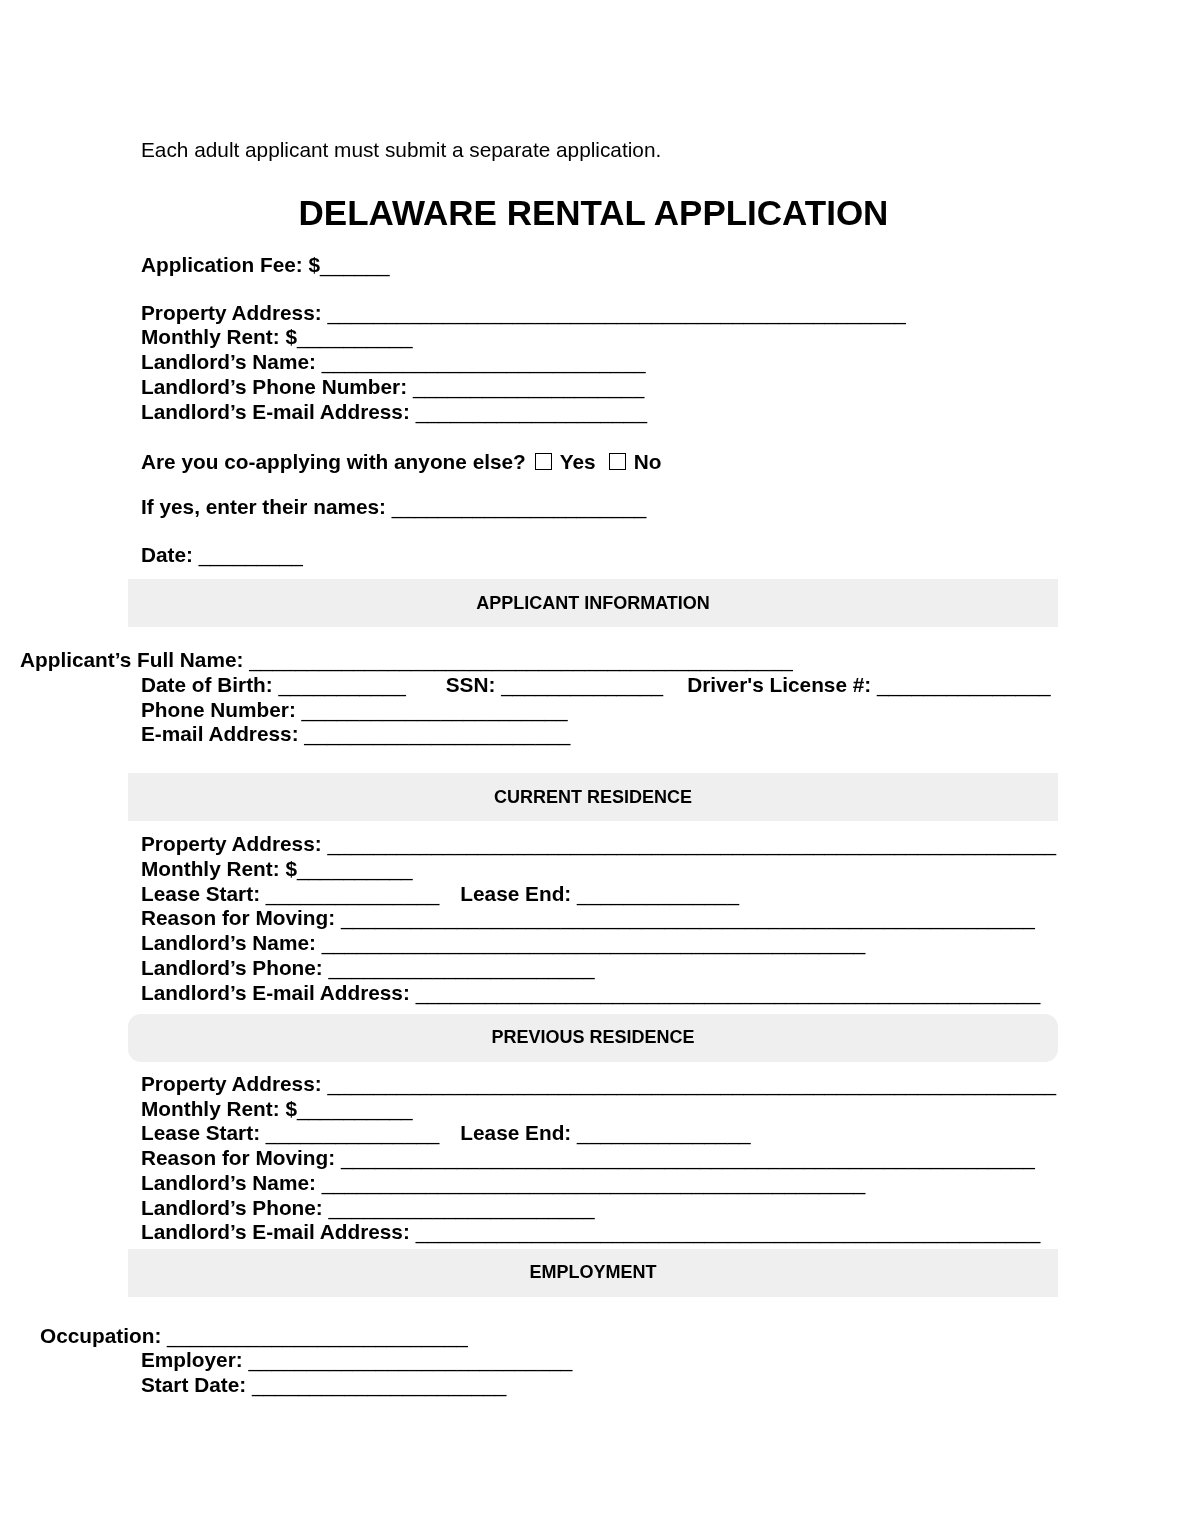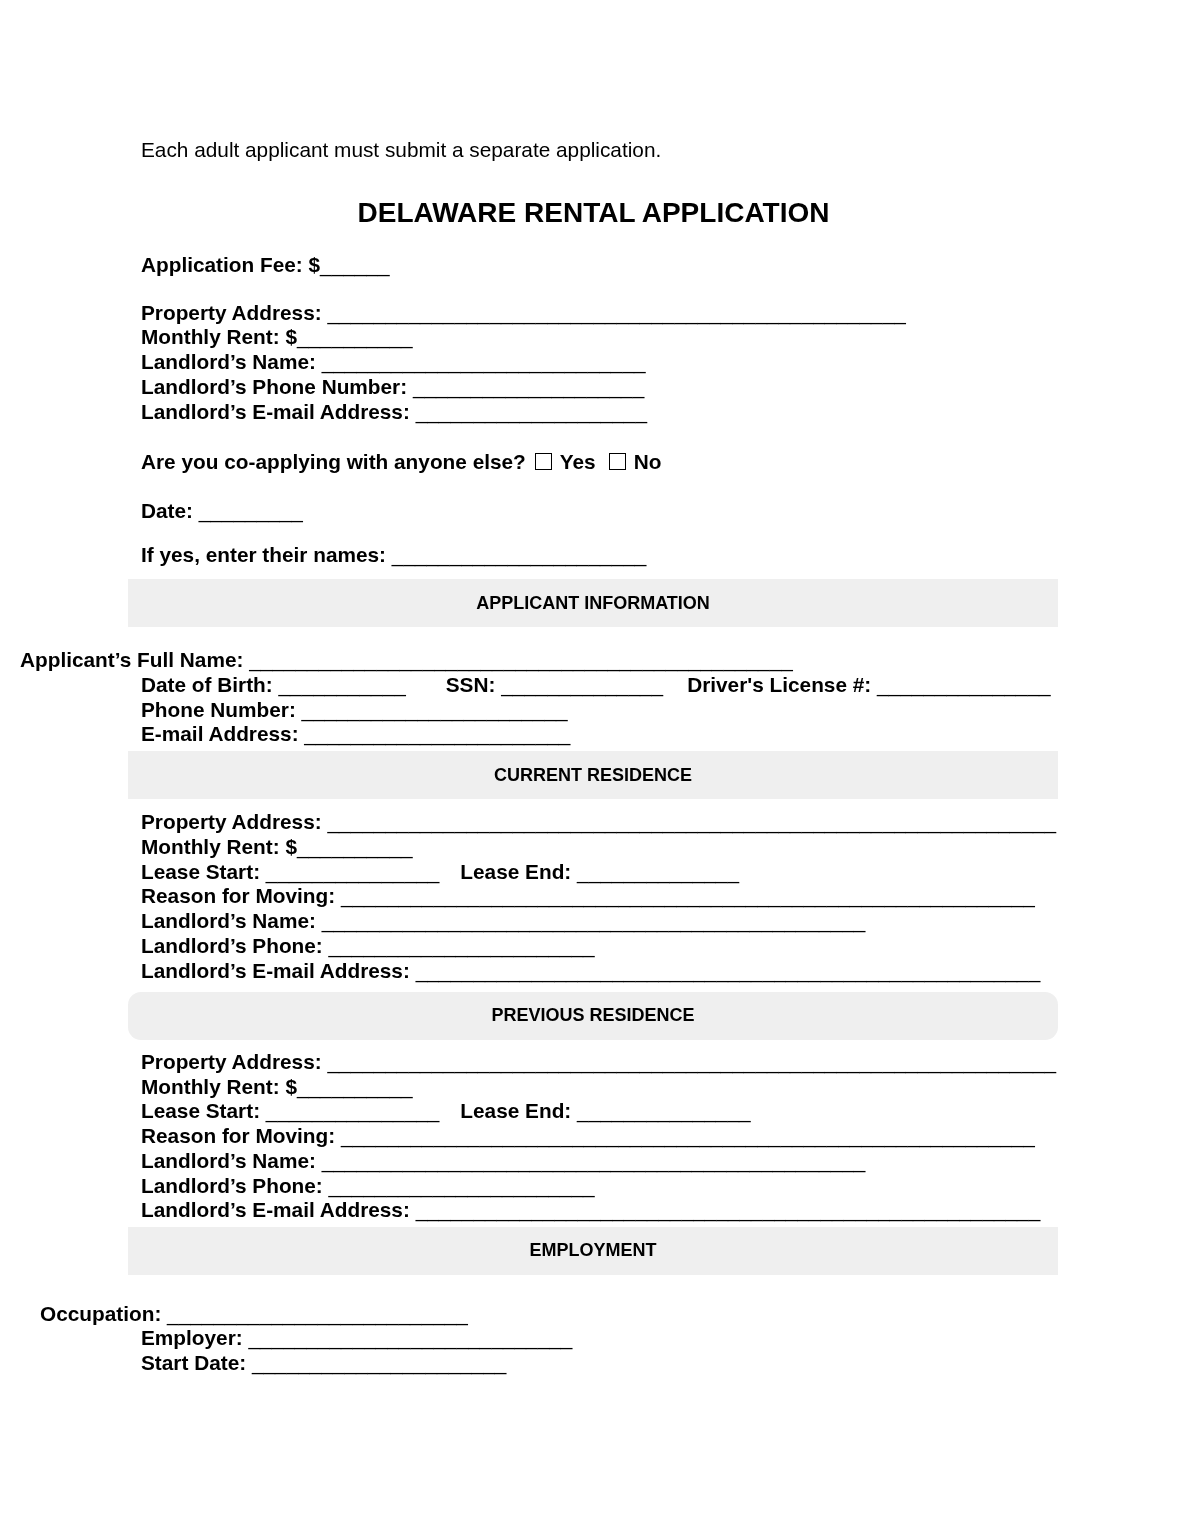--- a/index.html
+++ b/index.html
@@ -11,21 +11,21 @@
     font-size:20.8px;
     line-height:24.75px;
     color:#000;
     overflow:hidden;
   }
   .line { margin-left:141px; white-space:pre; }
   .lbl { color:#000;font-weight:bold; }
   .blank { color:#000; letter-spacing:0; }
   .title {
     margin-top:32px;
-    font-size:28px; line-height:36px; font-weight:700;
+    font-size:35px; line-height:36px; font-weight:700;
     text-align:center; white-space:pre;
   }
   .bar {
     margin-left:128px; width:930px; height:48px;
     background:#efefef;
     display:flex; align-items:center; justify-content:center;
     font-weight:700; font-size:18px;
   }
   .cb {
     display:inline-block; width:15px; height:15px;
@@ -38,21 +38,21 @@
   .gap-leaseend{ margin-left:21px; }
 
   .m-notice   { margin-top:138px; }
   .m-appfee   { margin-top:22px; }
   .m-propblock{ margin-top:23px; }
   .m-coapply  { margin-top:26px; }
   .m-ifyes    { margin-top:19.5px; }
   .m-date     { margin-top:24px; }
   .bar-applicant { margin-top:11px; }
   .m-fullname { margin-top:21px;margin-left:20px; }
-  .bar-current{ margin-top:4px; }
+  .bar-current{ margin-top:26px; }
   .m-currstart{ margin-top:11px; }
   .bar-previous{ margin-top:8.5px;border-radius:13px; }
   .m-prevstart{ margin-top:10px; }
   .bar-employment{ margin-top:3.5px; }
   .m-empstart { margin-top:27px;margin-left:40px; }
 
   .logo {
     position:absolute; left:146px; top:1428px;
     width:27px; height:38px; background:#000;
   }
@@ -79,23 +79,23 @@
   <div class="line m-appfee"><span class="lbl">Application Fee: $</span><span class="blank">______</span></div>
 
   <div class="line m-propblock"><span class="lbl">Property Address: </span><span class="blank">__________________________________________________</span></div>
   <div class="line"><span class="lbl">Monthly Rent: $</span><span class="blank">__________</span></div>
   <div class="line"><span class="lbl">Landlord’s Name: </span><span class="blank">____________________________</span></div>
   <div class="line"><span class="lbl">Landlord’s Phone Number: </span><span class="blank">____________________</span></div>
   <div class="line"><span class="lbl">Landlord’s E-mail Address: </span><span class="blank">____________________</span></div>
 
   <div class="line m-coapply"><span class="lbl">Are you co-applying with anyone else?</span><span class="cb"></span><span class="lbl">Yes</span><span class="cb second"></span><span class="lbl">No</span></div>
 
+  <div class="line m-ifyes"><span class="lbl">If yes, enter their names: </span><span class="blank">______________________</span></div>
+
   <div class="line m-date"><span class="lbl">Date: </span><span class="blank">_________</span></div>
-
-  <div class="line m-ifyes"><span class="lbl">If yes, enter their names: </span><span class="blank">______________________</span></div>
 
   <div class="bar bar-applicant">
       <span>APPLICANT INFORMATION</span>
     </div>
 
   <div class="line m-fullname"><span class="lbl">Applicant’s Full Name: </span><span class="blank">_______________________________________________</span></div>
   <div class="line"><span class="lbl">Date of Birth: </span><span class="blank">___________</span><span class="lbl gap-ssn">SSN: </span><span class="blank">______________</span><span class="lbl gap-license">Driver's License #: </span><span class="blank">_______________</span></div>
   <div class="line"><span class="lbl">Phone Number: </span><span class="blank">_______________________</span></div>
   <div class="line"><span class="lbl">E-mail Address: </span><span class="blank">_______________________</span></div>
 

